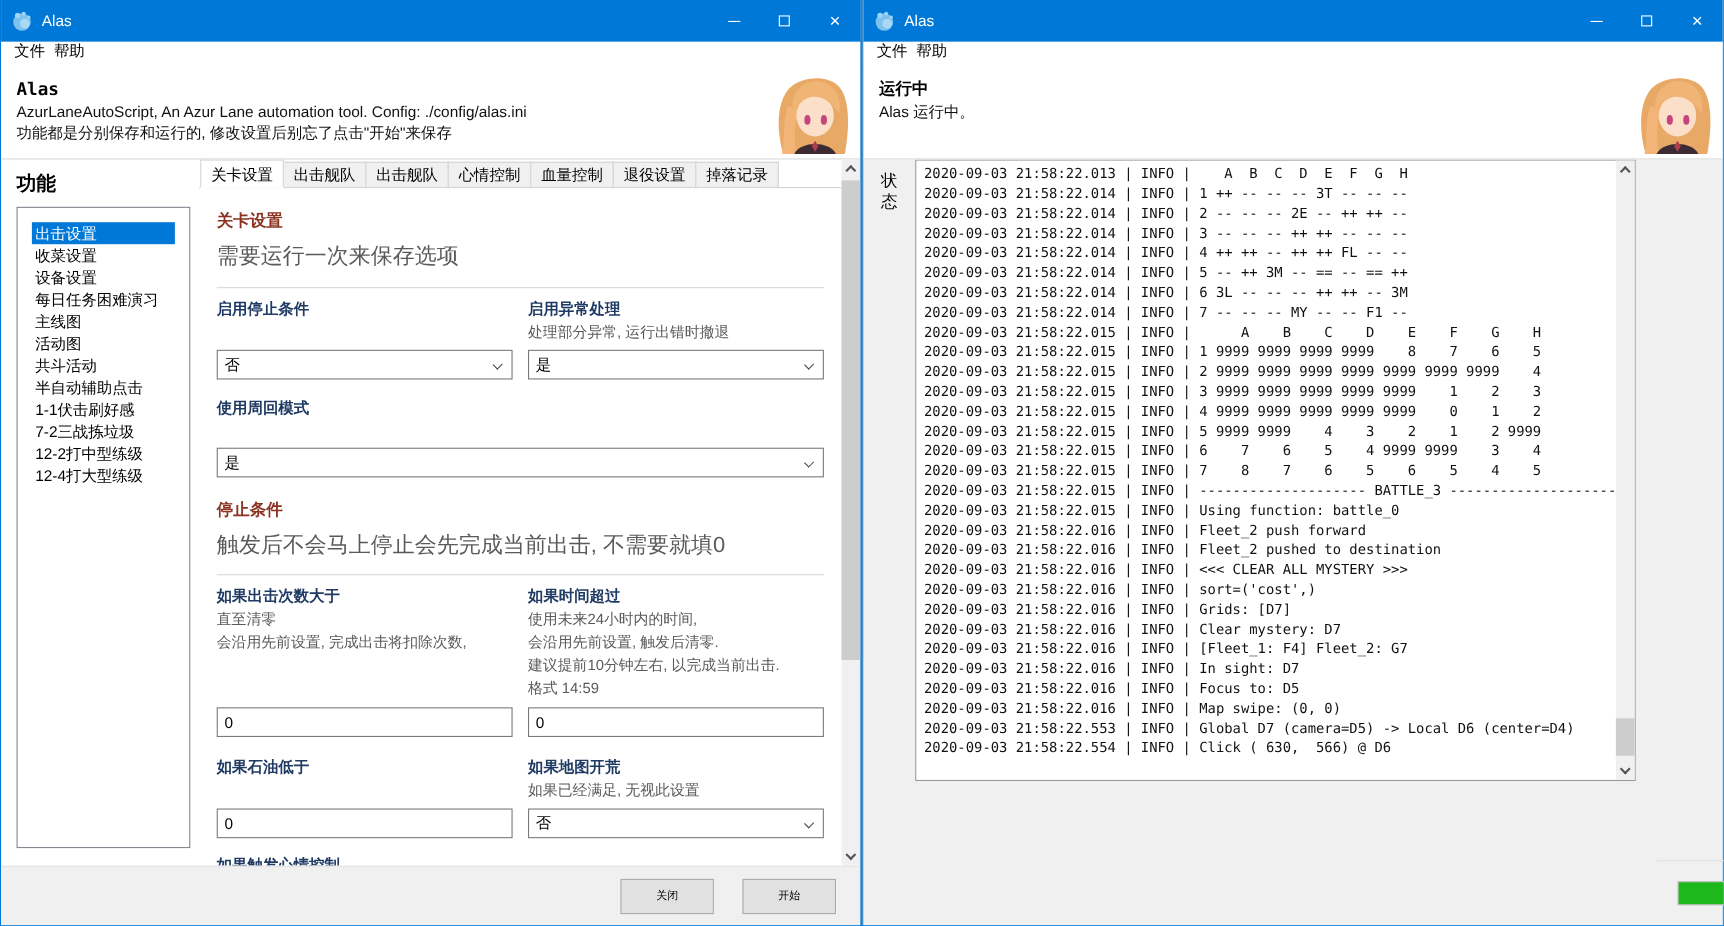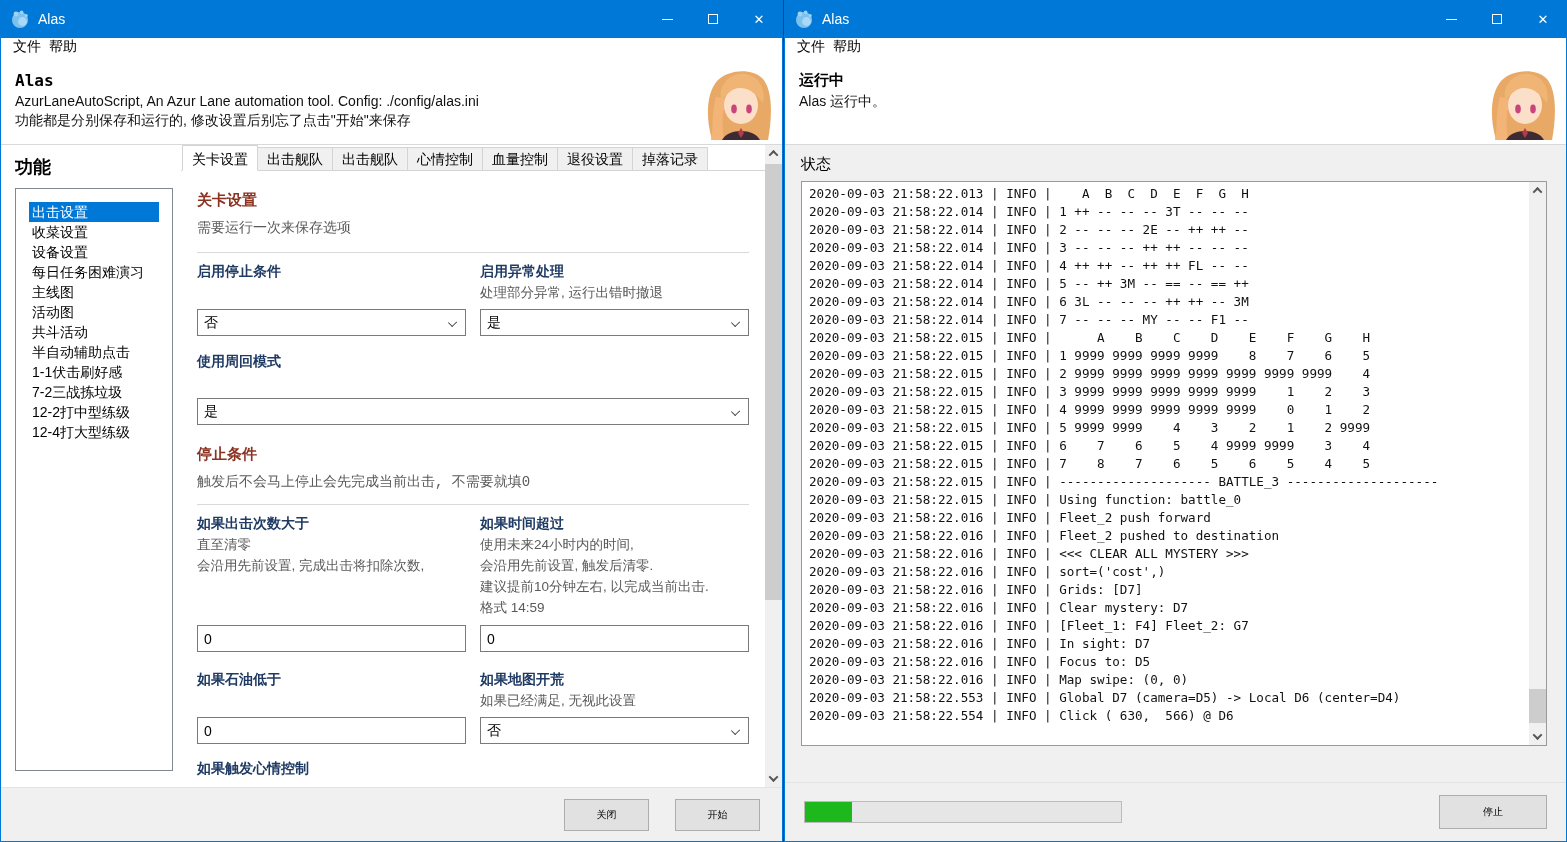--- a/index.html
+++ b/index.html
@@ -37,21 +37,21 @@
   .list-item { height:20px; line-height:20px; font-size:14px; padding-left:3px; white-space:nowrap; }
   .list-item.active { background:#0078d7; color:#fff; }
 
   .mainpanel { width:584px; display:flex; flex-direction:column; }
   .tabrow { height:26px; border-bottom:1px solid #d4d4d4; display:flex; align-items:flex-end; padding-left:1px; }
   .tab { font-size:14px; padding:3px 9px 4px 9px; background:#f0f0f0; border:1px solid #d4d4d4; border-bottom:none; margin-right:-1px; height:23px; }
   .tab.active { background:#fff; height:26px; padding-top:5px; position:relative; z-index:2; border-bottom:1px solid #fff; margin-bottom:-1px; }
 
   .formarea { height:616px; overflow:hidden; padding:0 16px; }
   .section-h { font-size:15px; font-weight:bold; color:#8b3221; margin-top:20px; }
-  .sdesc { font-size:14px; color:#5a5a5a; margin-top:9px;font-family:Liberation Mono, monospace; }
+  .sdesc { font-size:20px; color:#5a5a5a; margin-top:9px; }
   .hline { border:none; border-top:1px solid #d9d9d9; margin-top:15px; }
   .fgrid { display:grid; grid-template-columns:1fr 1fr; column-gap:14px; margin-top:8px; }
   .flabel { font-size:14px; font-weight:bold; color:#1f3a63; line-height:21px; }
   .fdesc { font-size:13.5px; color:#5a5a5a; line-height:21px; overflow:hidden; }
   .fdesc.h1 { height:21px; } .fdesc.h4 { height:85px; }
   .ctrl-gap { height:6px; }
   .textbox, .selectbox { height:27px; border:1px solid #7a7a7a; background:#fff; font-size:14px;
                          padding:0 6px; width:100%; display:flex; align-items:center; position:relative; }
   input.textbox { font-family:"Liberation Sans", sans-serif; }
   .selectbox { padding-right:24px; }
@@ -64,21 +64,21 @@
   .chev { width:7px; height:7px; border-left:2px solid #555; border-top:2px solid #555; }
   .chev.up { transform:rotate(45deg) translate(1px,1px); }
   .chev.down { transform:rotate(225deg) translate(1px,1px); }
   .sb-thumb { position:absolute; left:0; width:17px; background:#cdcdcd; }
 
   
   .footer-left { height:54px; background:#f0f0f0; border-top:1px solid #e3e3e3; display:flex; align-items:center; justify-content:flex-end; gap:26px; padding-right:22px; }
   .btn { width:85px; height:32px; background:#e1e1e1; border:1px solid #adadad; font-size:10px; text-align:center; line-height:30px; }
 
   
-  .statuspanel { height:696px; background:#f0f0f0; display:flex; flex-direction:column; }
+  .statuspanel { height:696px; background:#f0f0f0; display:flex; flex-direction:row; }
   .status-label { font-size:15px; margin:10px 0 7px 16px; }
   .logwrap { margin:0 19px 0 16px; height:565px; background:#fff; border:1px solid #9a9a9a; display:flex; }
   .loglines { flex:1; overflow:hidden; padding:3px 0 0 7px; }
   .logline { font-family:"DejaVu Sans Mono", monospace; font-size:12.6px; line-height:18px; white-space:pre; color:#111; }
   .runfooter { margin-top:auto; height:59px; border-top:1px solid #e3e3e3; display:flex; align-items:center; }
   .progress { margin-left:19px; width:318px; height:22px; background:#e6e6e6; border:1px solid #bcbcbc; }
   .progress-fill { height:100%; background:#1cb81c; }
   .stop-wrap { margin-left:auto; margin-right:19px; }
 </style>
 </head>

